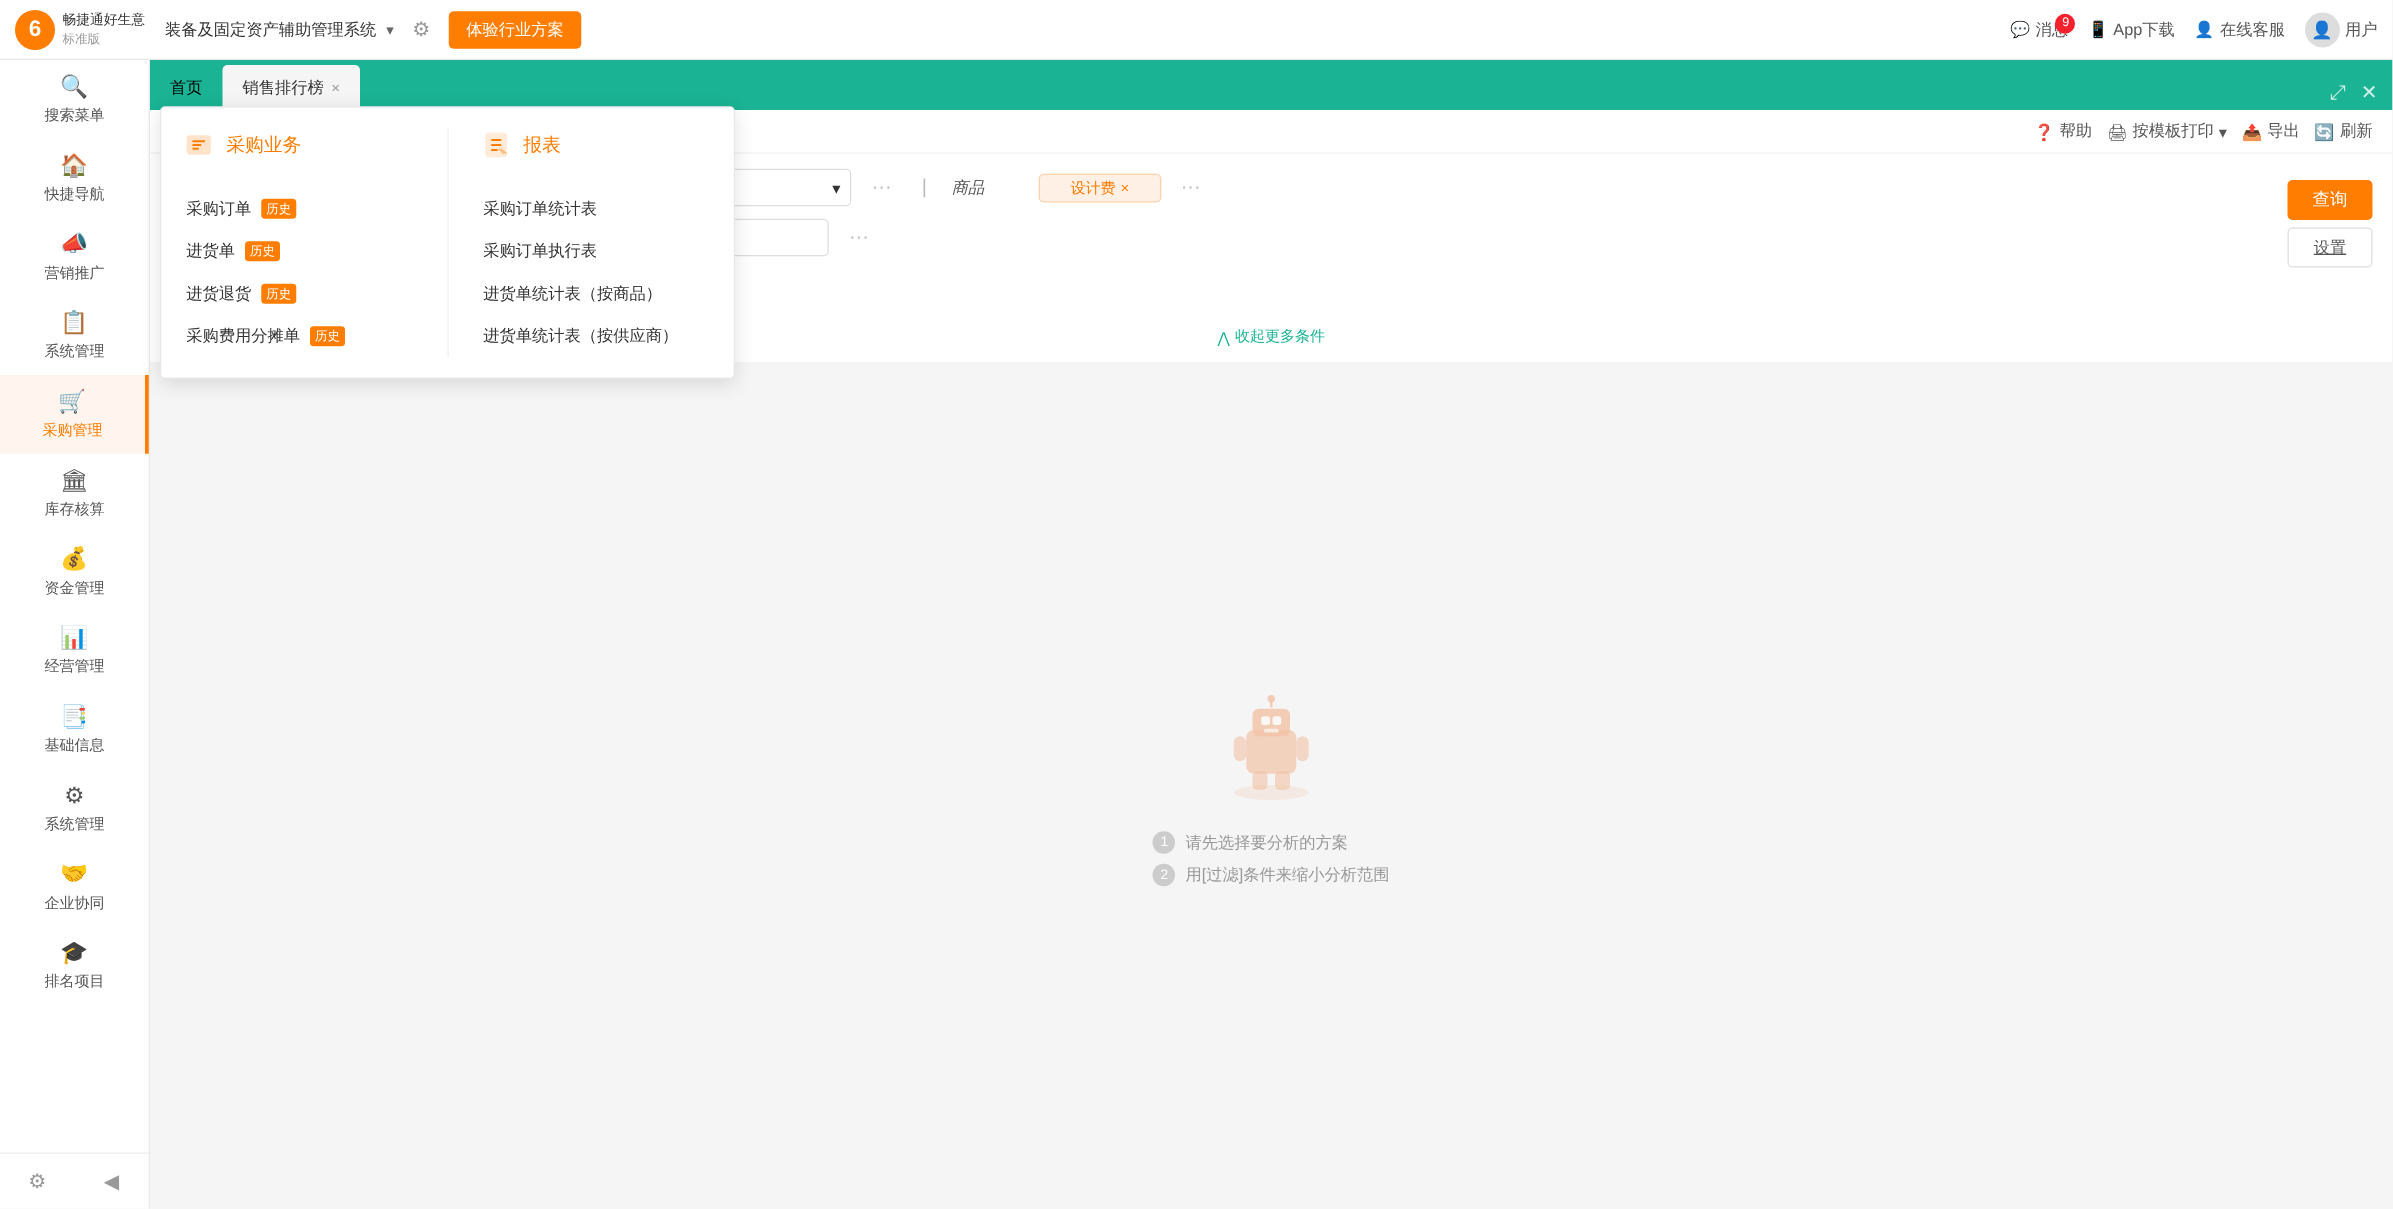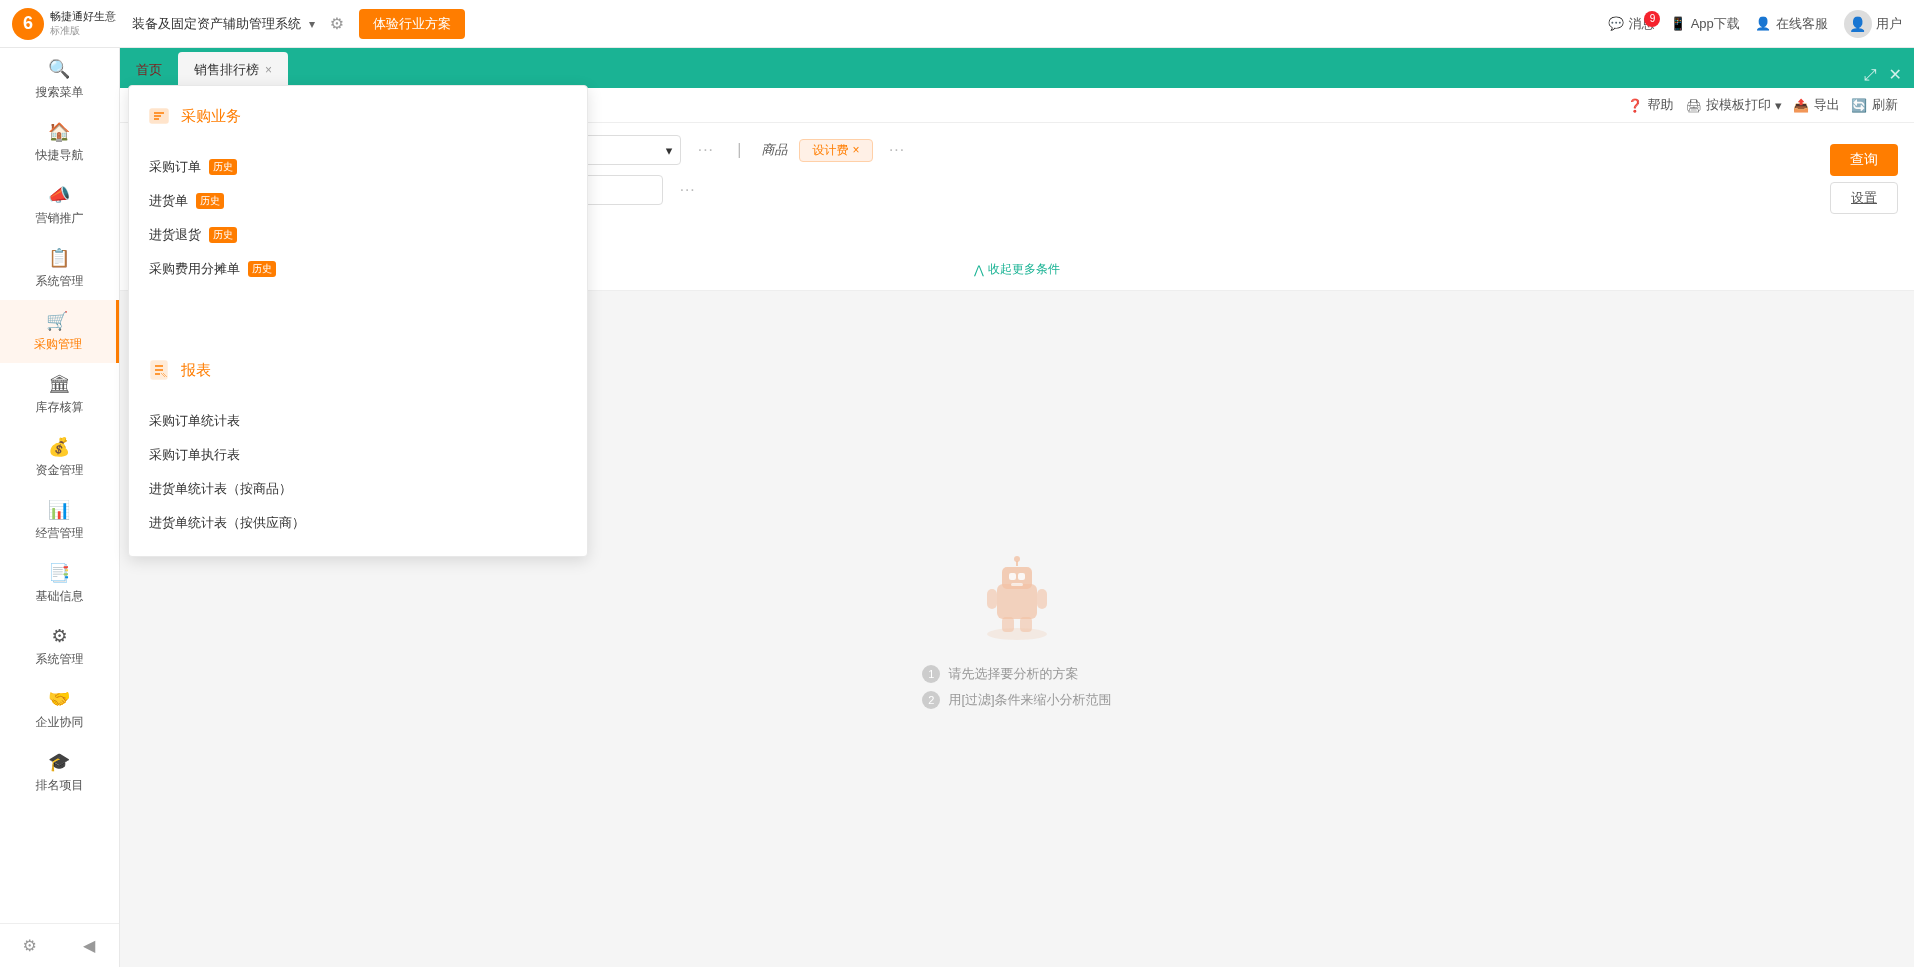--- a/index.html
+++ b/index.html
@@ -158,21 +158,21 @@
       display: flex; align-items: center;
       cursor: pointer; font-size: 13px;
       color: rgba(255,255,255,0.8);
       gap: 6px;
     }
     .tab-item.active {
       background: #f5f5f5;
       color: #333;
       border-radius: 4px 4px 0 0;
     }
-    .tab-item.home { color: #7f1d1d; }
+    .tab-item.home { color: #000000; }
     .tab-close {
       font-size: 12px; color: #999;
       display: flex; align-items: center; justify-content: center;
     }
     .tab-spacer { flex: 1; }
     .tab-controls {
       display: flex; align-items: center;
       padding: 0 8px; gap: 4px;
     }
     .tab-ctrl-btn {
@@ -234,22 +234,22 @@
       background: white;
       min-width: 120px;
       cursor: pointer;
       display: flex; align-items: center; justify-content: space-between;
     }
     .filter-tag {
       display: flex; align-items: center; gap: 4px;
       background: #fff0e6;
       border: 1px solid #ffd0a8;
       border-radius: 4px;
-      padding: 2px 12px;
-      font-size: 12px; color: #ff7d00;
+      padding: 2px 24px;
+      font-size: 12px; color: #ff7d00; margin-left: 32px;
     }
     .filter-tag-close { cursor: pointer; color: #ff7d00; }
     .date-shortcuts { display: flex; gap: 4px; }
     .date-shortcut {
       font-size: 12px; color: #1ab394;
       cursor: pointer; padding: 2px 4px;
     }
     .date-range-input {
       border: 1px solid #ddd;
       border-radius: 4px;
@@ -331,23 +331,22 @@
       position: absolute;
       top: 85px;
       left: 128px;
       width: 460px;
       background: white;
       border: 1px solid #e8e8e8;
       border-radius: 4px;
       box-shadow: 0 4px 16px rgba(0,0,0,0.12);
       display: flex;
       padding: 16px;
-      gap: 35px;
+      gap: 24px;
       z-index: 300;
-      flex-direction: column;
     }
     .dropdown-col {
       flex: 1;
     }
     .dropdown-col-header {
       display: flex; align-items: center; gap: 8px;
       margin-bottom: 12px;
       padding-bottom: 8px;
     }
     .col-header-icon {

